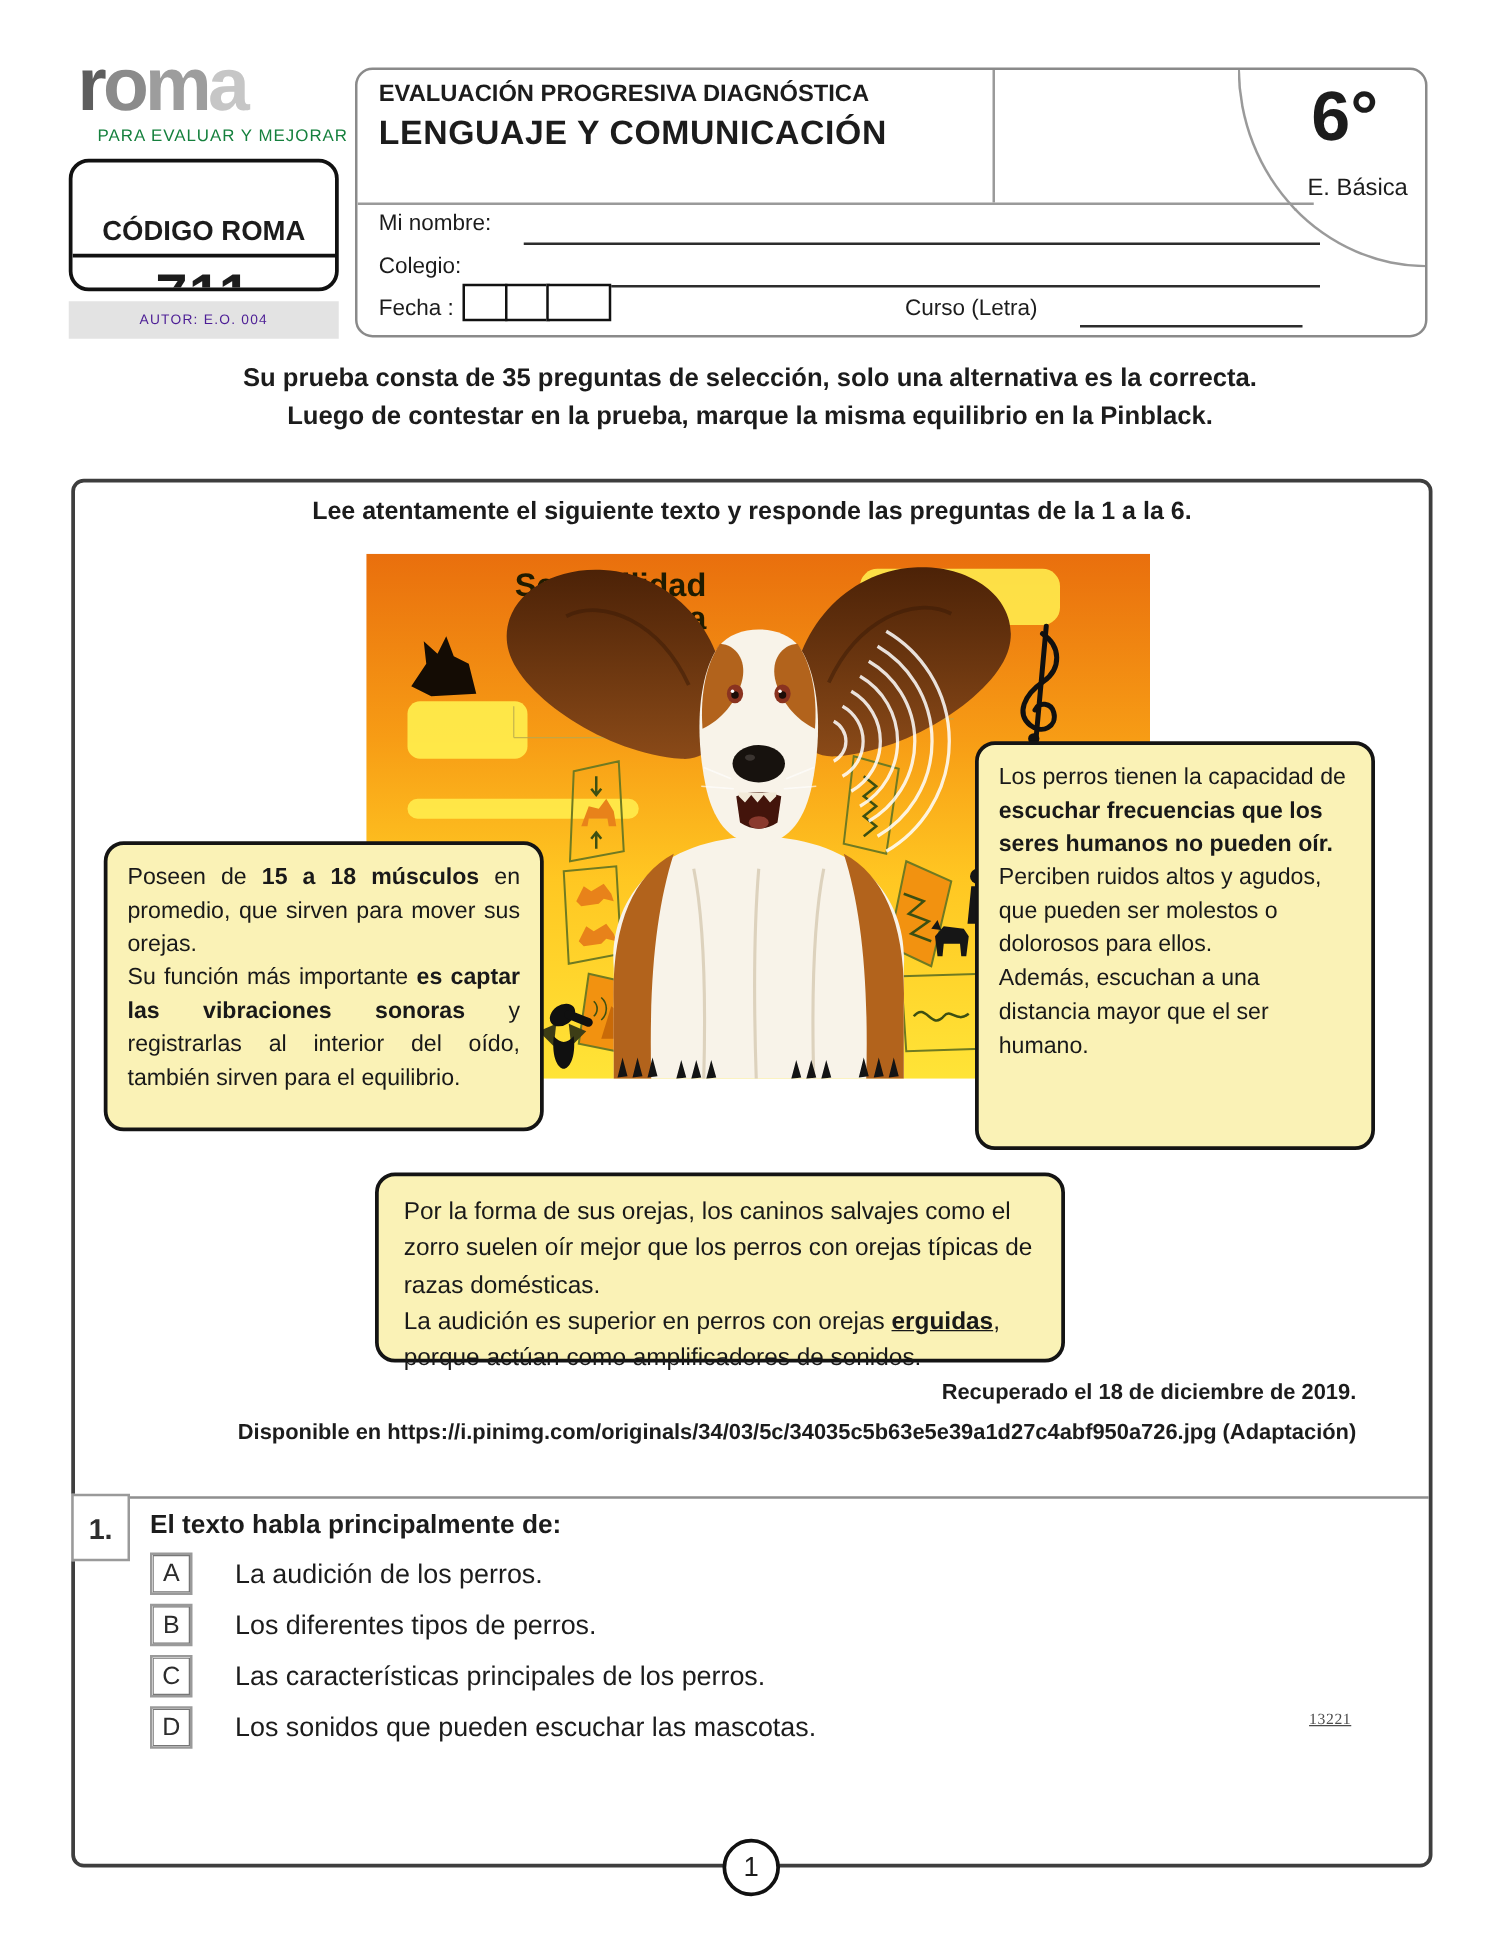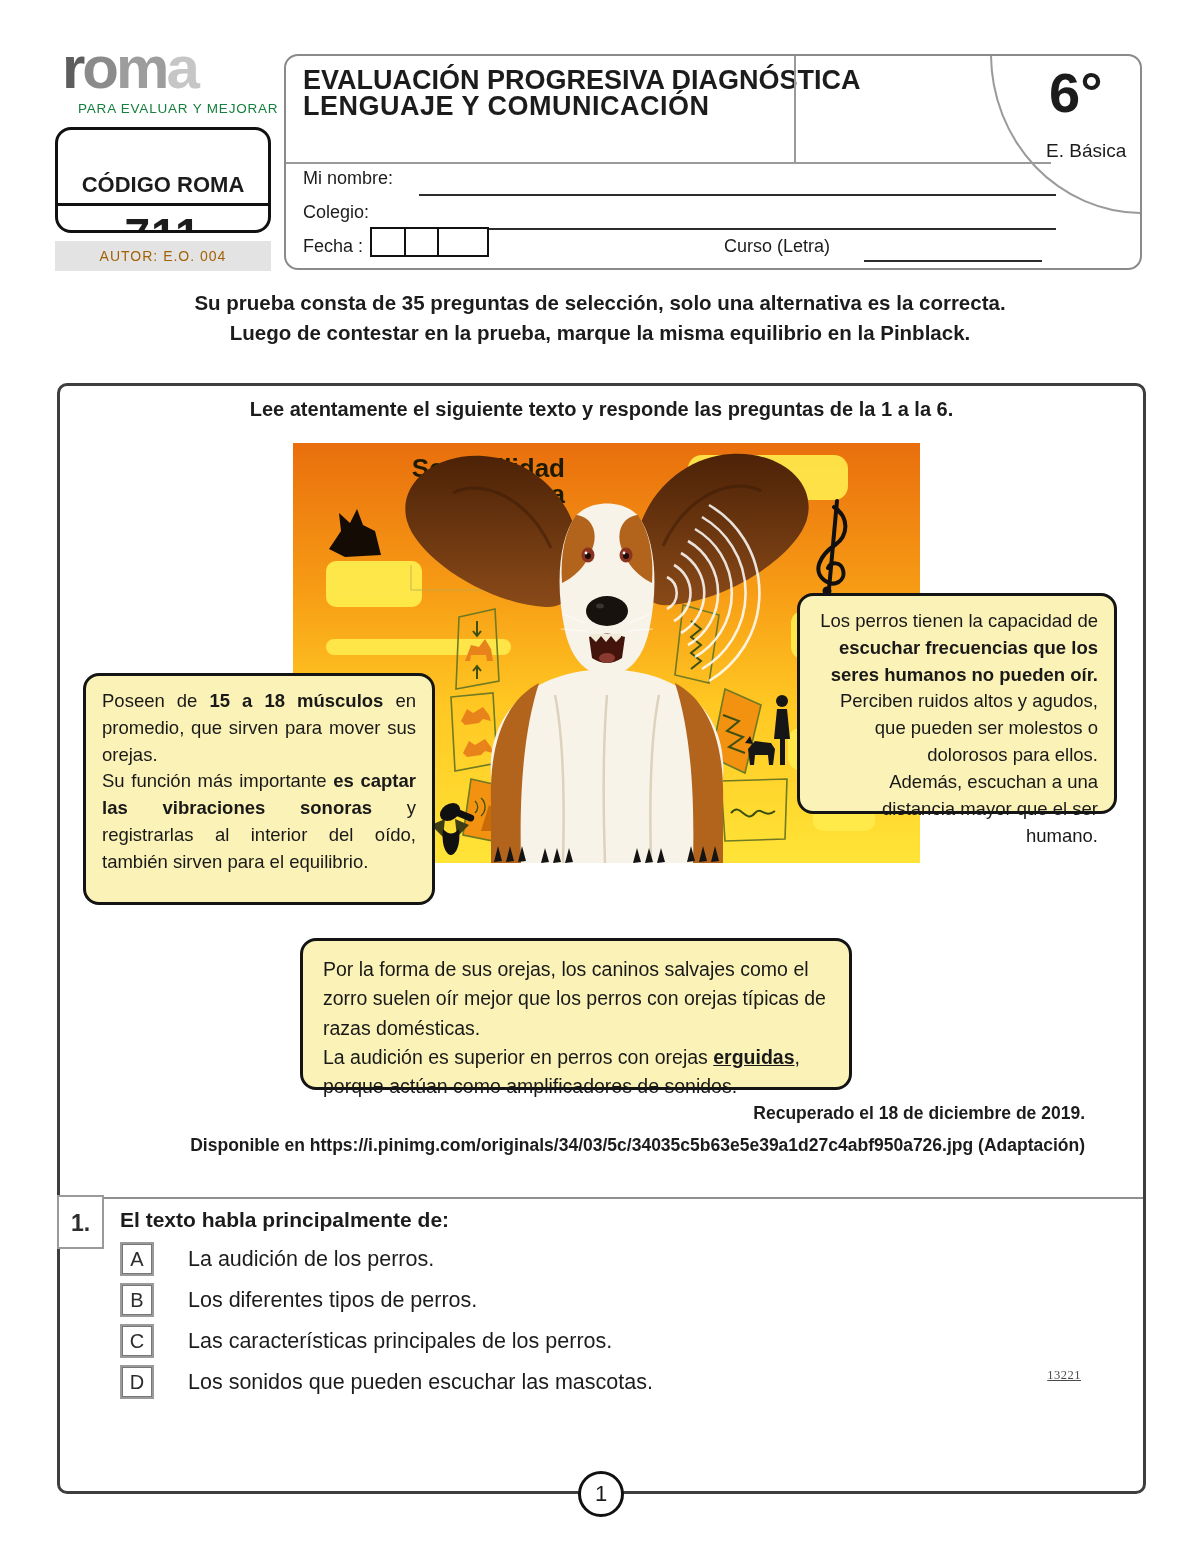--- a/index.html
+++ b/index.html
@@ -6,25 +6,25 @@
   body { background:#ffffff; font-family:"Liberation Sans","DejaVu Sans",sans-serif; color:#1c1c1c; }
   .page { position:relative; width:1200px; height:1553px; background:#fff; overflow:hidden; }
 
   
   .logo { position:absolute; left:62px; top:38px; font-size:60px; font-weight:900; letter-spacing:-3px; line-height:1; }
   .logo .l0{color:#5e5e5e}.logo .l1{color:#8b8b8b}.logo .l2{color:#9d9d9d}.logo .l3{color:#c6c6c6}
   .tagline { position:absolute; left:78px; top:101px; font-size:13.5px; letter-spacing:.8px; color:#15803d; }
   .codigo { position:absolute; left:55px; top:127px; width:216px; height:106px; border:3px solid #111; border-radius:16px; background:#fff; overflow:hidden; }
   .codigo .cap { height:41px; line-height:39px; text-align:center; font-weight:800; font-size:22px; border-bottom:3px solid #111;margin-top:35px; }
   .codigo .num { text-align:center; font-weight:800; font-size:46px; line-height:58px; letter-spacing:1px; }
-  .autor { position:absolute; left:55px; top:241px; width:216px; height:30px; background:#e3e3e3; text-align:center; font-size:14px; letter-spacing:1px; line-height:30px; color:#a16207; }
+  .autor { position:absolute; left:55px; top:241px; width:216px; height:30px; background:#e3e3e3; text-align:center; font-size:11px; letter-spacing:1px; line-height:30px; color:#4c1d95; }
 
   
   .hdr { position:absolute; left:284px; top:54px; width:858px; height:216px; border:2.5px solid #8a8a8a; border-radius:14px; overflow:hidden; background:#fff; }
-  .hdr .t1 { position:absolute; left:17px; top:9px; font-size:27px; font-weight:800; }
+  .hdr .t1 { position:absolute; left:17px; top:9px; font-size:19px; font-weight:800; }
   .hdr .t2 { position:absolute; left:17px; top:35px; font-size:27px; font-weight:800; letter-spacing:.5px; }
   .hdr .vdiv { position:absolute; left:508px; top:0; width:0; height:106px; border-left:2px solid #9a9a9a; }
   .hdr .hdiv { position:absolute; left:0; top:106px; width:765px; border-top:2px solid #9a9a9a; }
   .grade-arc { position:absolute; top:-2px; right:-2px; width:152px; height:160px; border-left:2.5px solid #9a9a9a; border-bottom:2.5px solid #9a9a9a; border-bottom-left-radius:100% 100%; }
   .grade { position:absolute; left:763px; top:4px; font-size:56px; font-weight:800; }
   .grade-lvl { position:absolute; left:760px; top:84px; font-size:19px; }
   .fld { position:absolute; font-size:18px; }
   .line { position:absolute; border-bottom:2px solid #2d2d2d; }
   .fecha-row { position:absolute; left:84px; top:171px; display:flex; }
   .fecha-cell { width:36px; height:30px; border:2.5px solid #111; background:#fff; }
@@ -36,21 +36,21 @@
 
   
   .main { position:absolute; left:57px; top:383px; width:1089px; height:1111px; border:3.5px solid #3e3e3e; border-radius:10px; background:#fff; }
   .lee { position:absolute; left:0; top:12px; width:100%; text-align:center; font-weight:800; font-size:20px; }
 
   .poster { position:absolute; left:233px; top:57px; width:627px; height:420px; }
   .poster svg { display:block; }
 
   .callout { position:absolute; background:#faf2b6; border:3px solid #141414; border-radius:16px; padding:12px 16px; font-size:18.5px; line-height:1.45; color:#191919; }
   .co-left { left:23px; top:287px; width:352px; height:232px; text-align:justify; }
-  .co-right { left:737px; top:207px; width:320px; height:221px;text-align:right; }
+  .co-right { left:720px; top:207px; width:320px; height:327px; }
   .co-bottom { left:240px; top:552px; width:552px; height:152px; font-size:19.5px; line-height:1.5; padding:14px 20px; }
 
   .source { position:absolute; right:58px; top:712px; text-align:right; font-weight:700; font-size:17.5px; line-height:1.8; white-space:nowrap; }
 
   .qdiv { position:absolute; left:0; top:811px; width:100%; border-top:2px solid #8f8f8f; }
   .qnum { position:absolute; left:-3px; top:809px; width:47px; height:54px; border:2px solid #9a9a9a; background:#fff; text-align:center; font-weight:800; font-size:23px; line-height:52px; color:#2e2e2e; }
   .qtext { position:absolute; left:60px; top:822px; font-weight:700; font-size:21px; }
   .opt { position:absolute; left:60px; display:flex; align-items:center; height:34px; }
   .opt .lbox { width:34px; height:34px; border:2px solid #9a9a9a; box-shadow:inset 0 0 0 1px #777; background:#fff; text-align:center; line-height:30px; font-size:20px; color:#2c2c2c; }
   .opt .ltxt { margin-left:34px; font-size:21.5px; }

